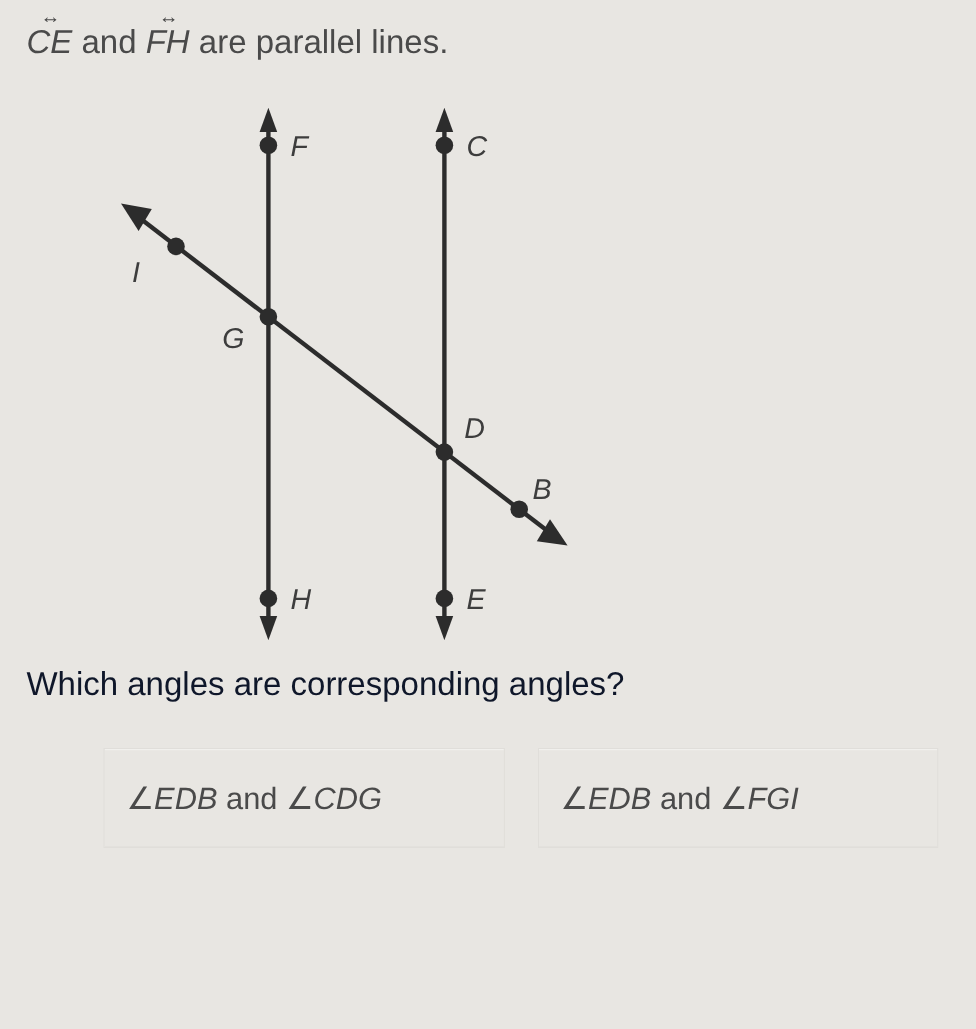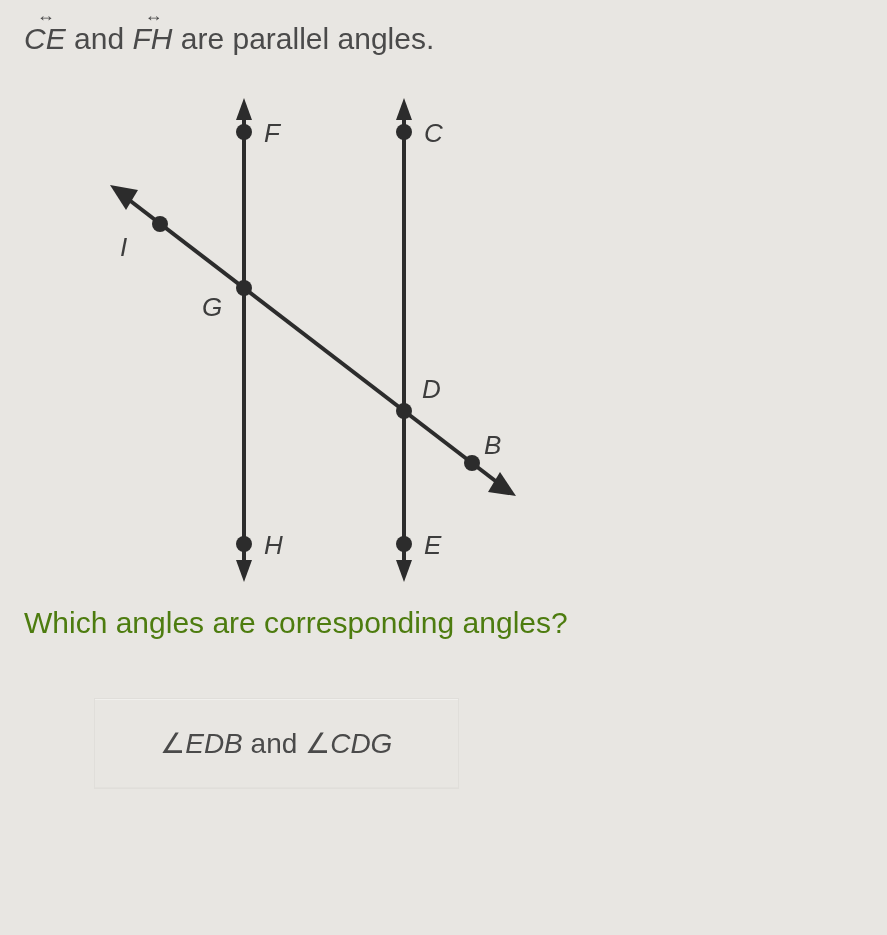--- a/index.html
+++ b/index.html
@@ -41,35 +41,34 @@
       justify-content: flex-start;
       padding-left: 60px;
       margin-bottom: 10px;
     }
     .diagram {
       width: 460px;
       height: 510px;
     }
     .question {
       font-size: 30px;
-      color: #4d7c0f;
+      color: #0f172a;
       margin-top: 8px;
-      margin-bottom: 58px;
+      margin-bottom: 40px;
     }
     .options {
       display: grid;
       grid-template-columns: 1fr 1fr;
       gap: 30px 30px;
       padding: 0 10px 0 70px;
     }
     .option {
       background: #e8e6e2;
       border: 1px solid rgba(0,0,0,0.03);
       padding: 28px 20px;
-      text-align: center;
       font-size: 28px;
       font-style: italic;
       color: #4a4a4a;
       box-shadow: 0 1px 0 rgba(255,255,255,0.4) inset, 0 -1px 0 rgba(0,0,0,0.02) inset;
       cursor: pointer;
     }
     .option .angle { font-style: normal; }
     .option .and { font-style: normal; }
     .diagram text {
       font-family: Arial, Helvetica, sans-serif;
@@ -91,21 +90,21 @@
 </head>
 <body>
 
 <div class="statement">
   <span class="line-symbol">
     <span class="arrows">↔</span>
     <span>CE</span>
   </span><span> and </span><span class="line-symbol">
     <span class="arrows">↔</span>
     <span>FH</span>
-  </span><span> are parallel angles.</span>
+  </span><span> are parallel lines.</span>
 </div>
 
 <div class="diagram-wrap">
   <svg class="diagram" viewBox="0 0 460 510">
 
     <line x1="160" y1="28" x2="160" y2="480"></line>
     <polygon points="160,12 152,34 168,34"></polygon>
     <polygon points="160,496 152,474 168,474"></polygon>
 
     <line x1="320" y1="28" x2="320" y2="480"></line>
@@ -137,13 +136,18 @@
 </div>
 
 <div class="question">Which angles are corresponding angles?</div>
 
 <div class="options">
   <div class="option">
     <span class="angle">∠</span><span>EDB</span>
     <span class="and">and</span>
     <span class="angle">∠</span><span>CDG</span>
   </div>
+  <div class="option">
+    <span class="angle">∠</span><span>EDB</span>
+    <span class="and">and</span>
+    <span class="angle">∠</span><span>FGI</span>
+  </div>
 </div>
 
 </body></html>

